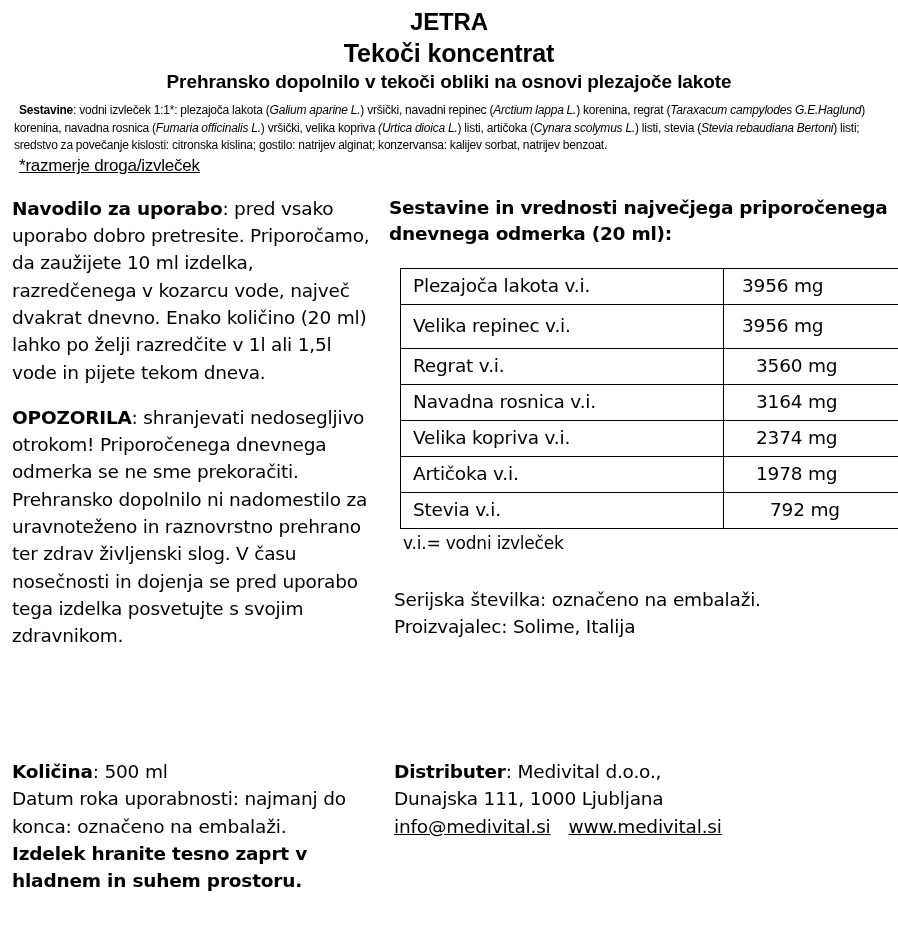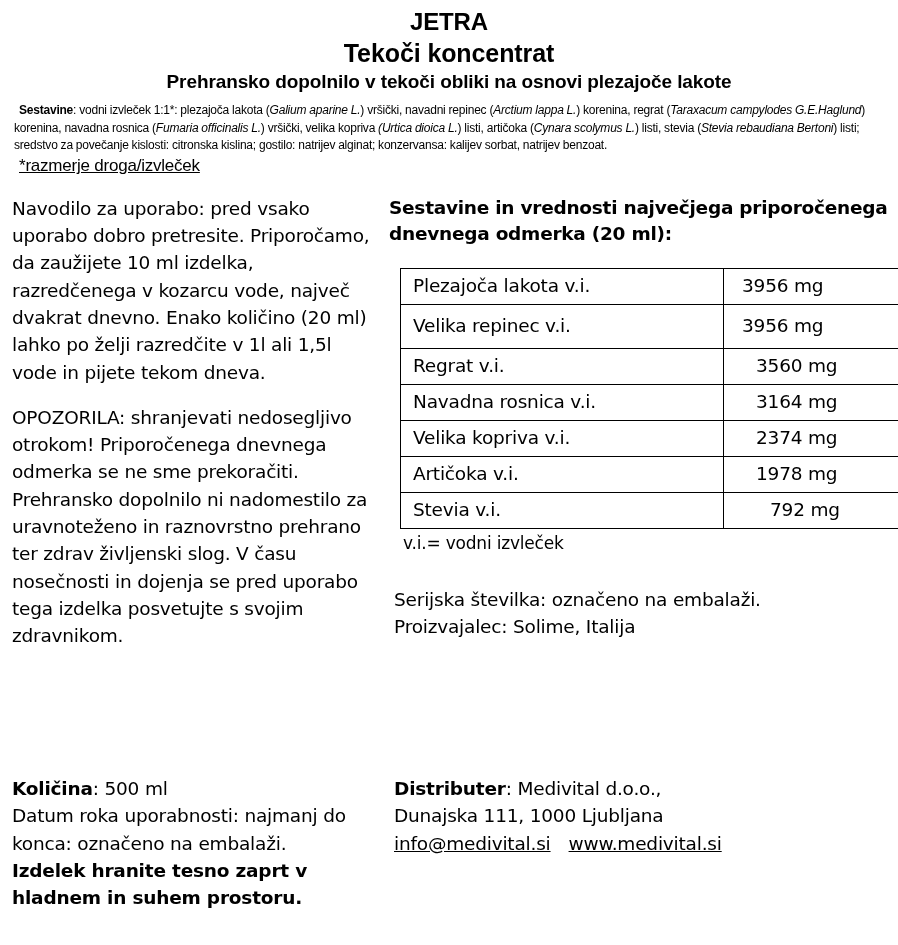--- a/index.html
+++ b/index.html
@@ -83,21 +83,21 @@
     padding-left: 9px;
     padding-right: 10px;
   }
 
   .block {
     font-size: 18.5px;
     line-height: 1.475;
     letter-spacing: -0.2px;
   }
   .block + .block { margin-top: 18px; }
-  .block b, .block strong { font-weight: normal; }
+  .block b, .block strong { font-weight: bold; }
 
   .bold-block {
     font-weight: bold;
     font-size: 18.5px;
     line-height: 1.475;
     letter-spacing: -0.2px;
   }
 
   .right-heading {
     font-weight: bold;
@@ -152,21 +152,21 @@
     font-size: 18.5px;
     line-height: 1.475;
     letter-spacing: -0.2px;
   }
 
   .footer-row {
     display: flex;
     align-items: flex-start;
     position: absolute;
     left: 0;
-    top: 775px;
+    top: 758px;
     width: 898px;
   }
   .footer-left {
     width: 380px;
     box-sizing: border-box;
     padding-left: 12px;
     font-size: 18.5px;
     line-height: 1.475;
     letter-spacing: -0.2px;
   }

